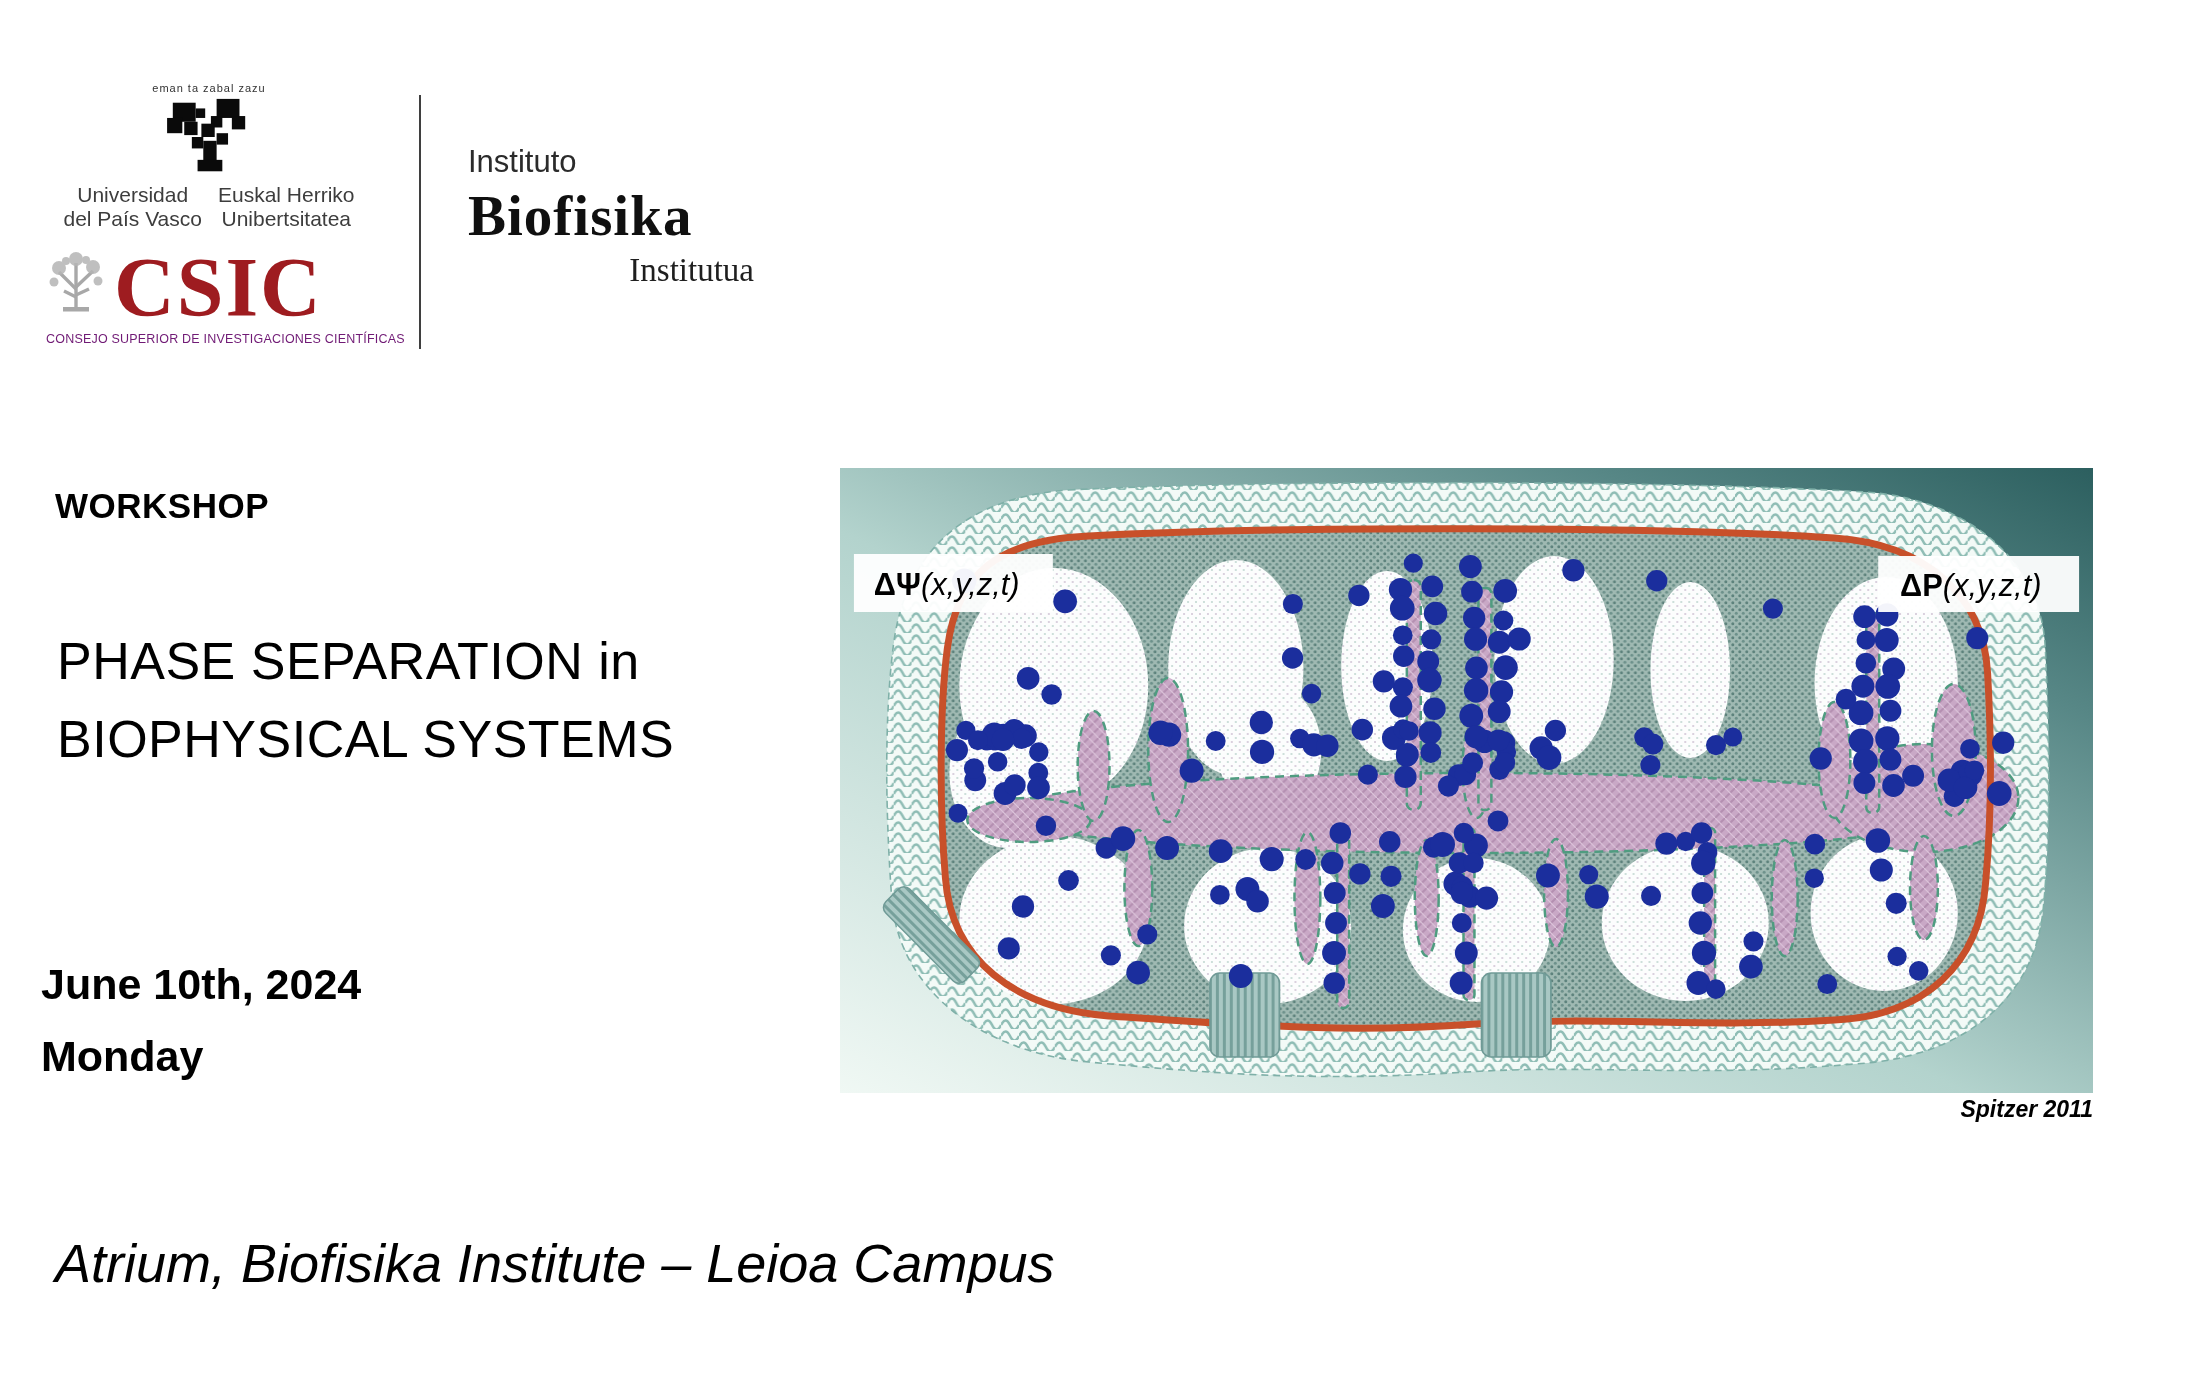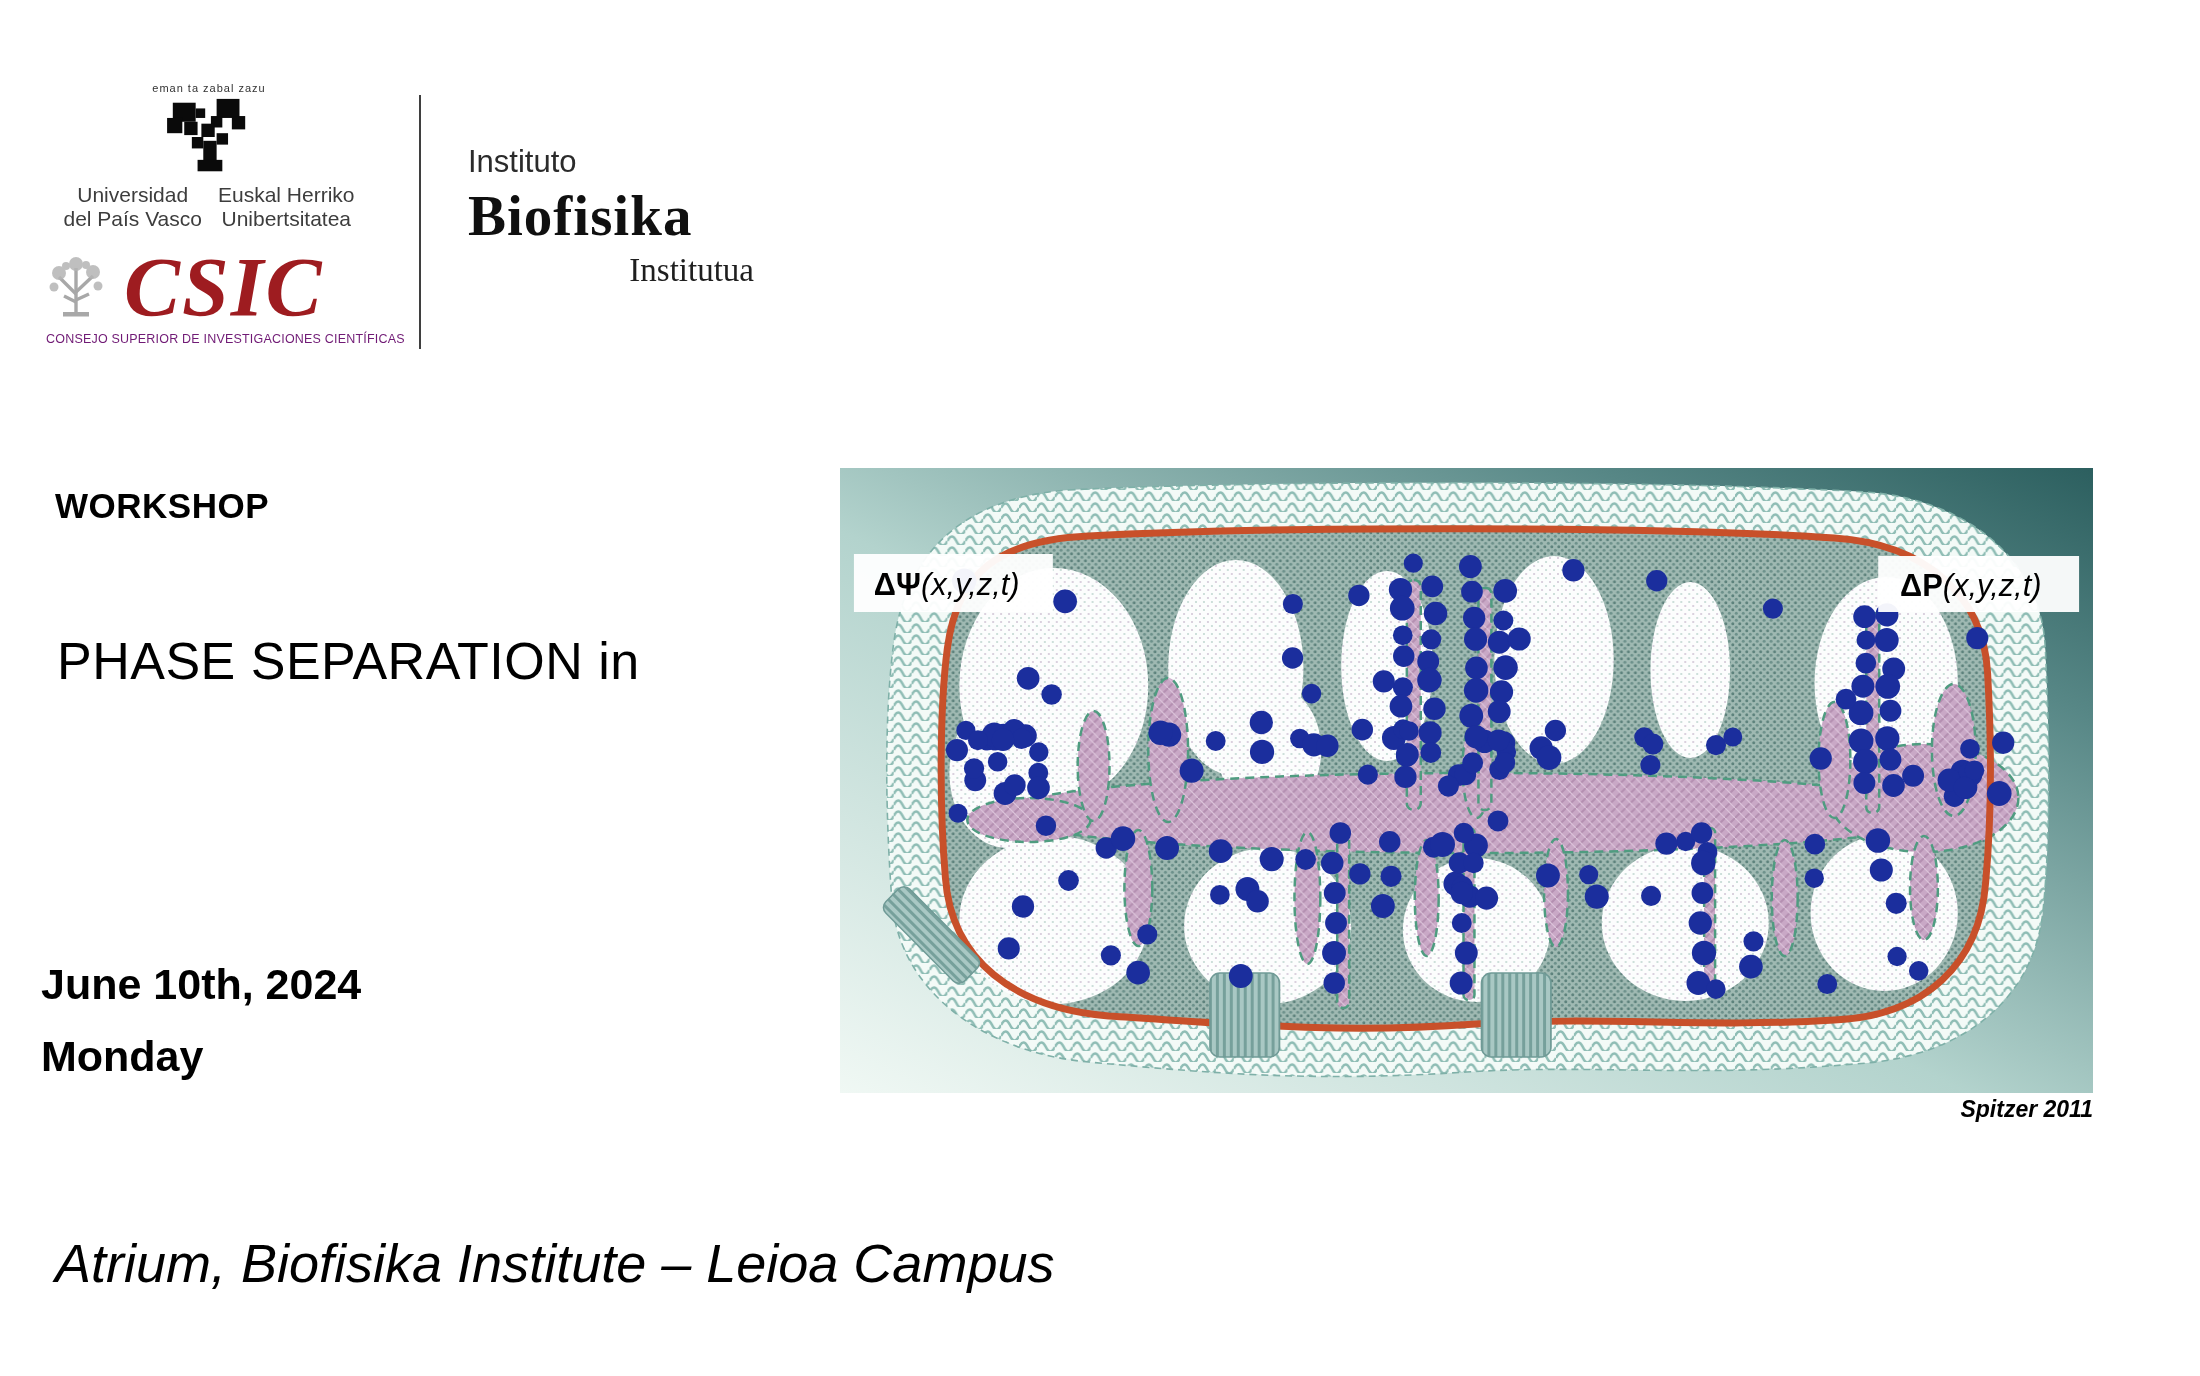--- a/index.html
+++ b/index.html
@@ -7,21 +7,21 @@
   .page{position:relative;width:2200px;height:1376px;overflow:hidden;background:#fff;padding-left:47px;}
 
   
   .upv{position:absolute;left:48px;top:82px;width:322px;text-align:center;}
   .upv-motto{font-size:11px;letter-spacing:1px;color:#333;}
   .upv-tree{display:block;margin:3px auto 6px auto;}
   .upv-names{display:flex;justify-content:center;gap:16px;font-size:21px;color:#3d3d3d;line-height:1.12;margin-top:4px;}
   .upv-names div{text-align:center;}
 
   .csic{position:absolute;left:46px;top:250px;width:336px;}
-  .csic-row{display:flex;align-items:center;gap:18px;font-style:italic;}
+  .csic-row{display:flex;align-items:flex-start;gap:8px;}
   .csic-word{font-family:"Liberation Serif",serif;font-weight:700;font-size:84px;line-height:0.9;letter-spacing:2px;}
   .csic-sub{font-size:12.5px;color:#701a75;letter-spacing:0.2px;margin-top:6px;white-space:nowrap;}
 
   .vline{position:absolute;left:419px;top:95px;width:2px;height:254px;background:#3f3f3f;}
 
   .biofisika{position:absolute;left:468px;top:144px;width:286px;}
   .bio1{font-size:31px;color:#2b2b2b;}
   .bio2{font-family:"Liberation Serif",serif;font-size:57px;font-weight:700;color:#101010;margin-top:3px;letter-spacing:1px;}
   .bio3{font-family:"Liberation Serif",serif;font-size:33px;color:#1f1f1f;text-align:right;margin-top:4px;}
 
@@ -102,20 +102,21 @@
 
   <div class="biofisika">
     <div class="bio1">Instituto</div>
     <div class="bio2">Biofisika</div>
     <div class="bio3">Institutua</div>
   </div>
 
   <div class="kicker">WORKSHOP</div>
   <div class="title">
     <div>PHASE SEPARATION in</div>
+    <div>BIOPHYSICAL SYSTEMS</div>
   </div>
   <div class="dates">
     <div>June 10th, 2024</div>
     <div>Monday</div>
   </div>
   <div class="venue">Atrium, Biofisika Institute – Leioa Campus</div>
 
   <div class="figure">
     <svg width="1253" height="625" viewBox="0 0 1260 625" preserveAspectRatio="none">
       <defs>

